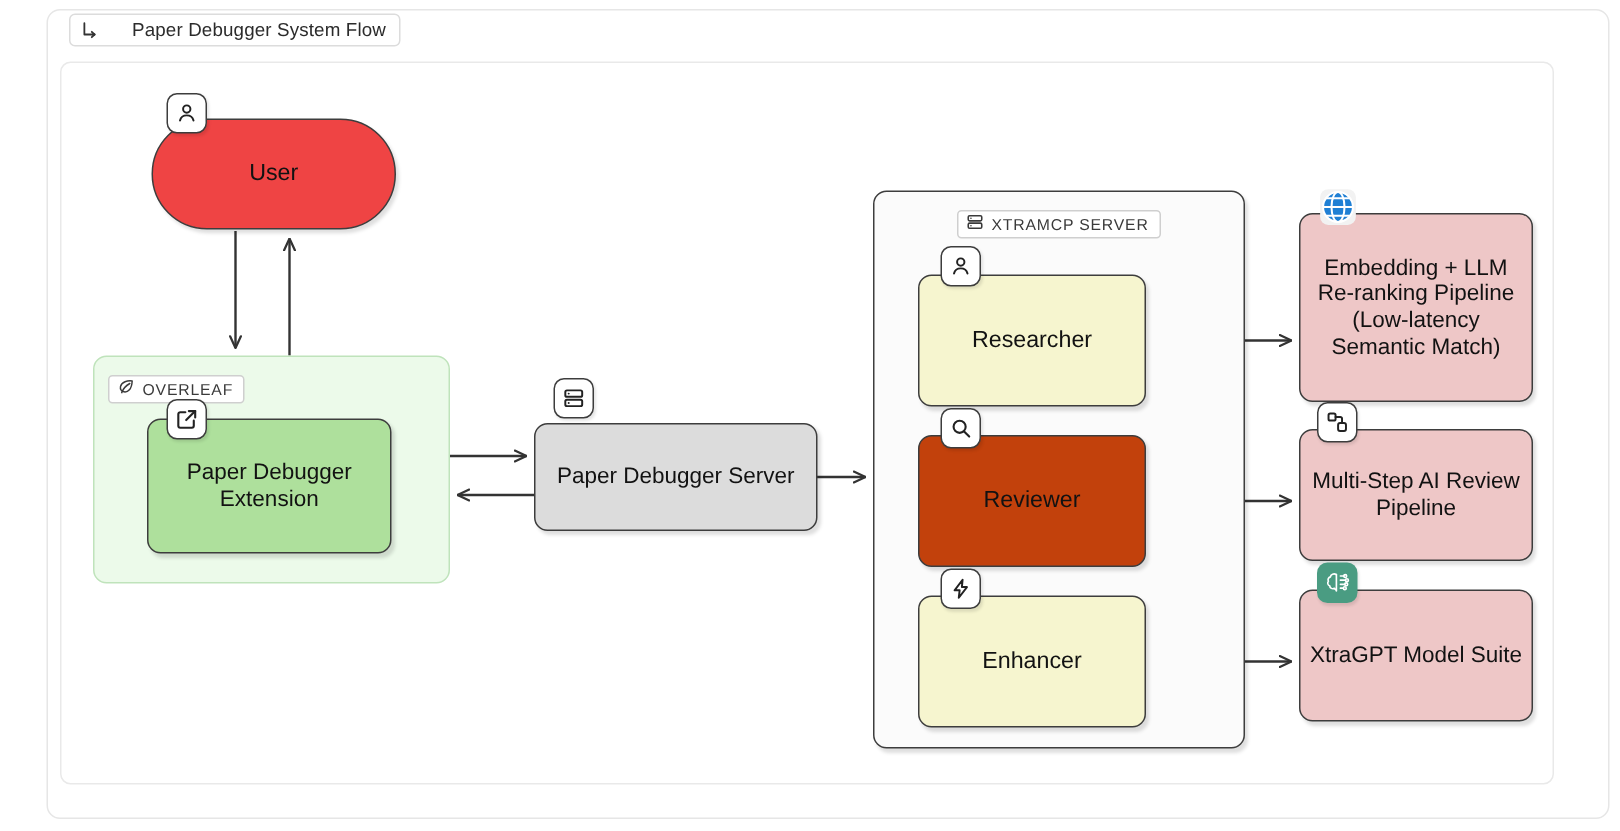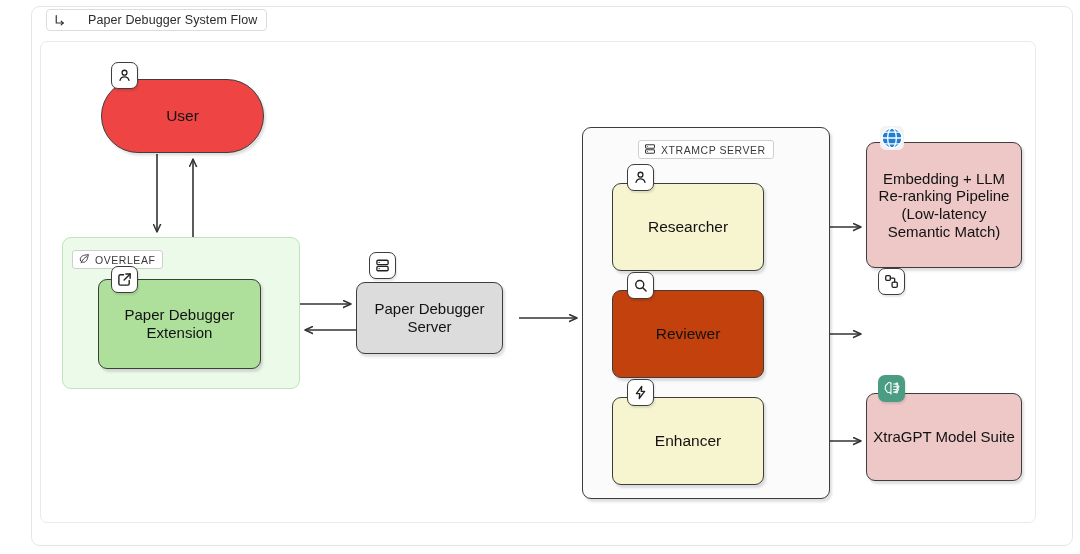--- a/index.html
+++ b/index.html
@@ -145,21 +145,21 @@
     left: 57px; top: 237px;
     width: 163px; height: 90px;
     border-radius: 9px;
     background: #aee09c;
     font-size: 15px;
   }
   #badge-extension { left: 70px; top: 224px; }
 
   #node-server {
     left: 315px; top: 240px;
-    width: 147px; height: 72px;
+    width: 189px; height: 72px;
     border-radius: 9px;
     background: #dcdcdc;
     font-size: 15px;
   }
   #badge-server { left: 328px; top: 210px; }
 
   #group-mcp {
     left: 541px; top: 85px;
     width: 248px; height: 372px;
     background: #fbfbfb;
@@ -367,20 +367,23 @@
         <rect x="1" y="1" width="22" height="22" rx="5" fill="#f2f2f2"></rect>
         <circle cx="12" cy="12" r="9.2" fill="#1f7fd4"></circle>
         <g fill="none" stroke="#ffffff" stroke-width="1.25">
           <circle cx="12" cy="12" r="9.2"></circle>
           <ellipse cx="12" cy="12" rx="4" ry="9.2"></ellipse>
           <path d="M2.8 12h18.4M4.6 6.6h14.8M4.6 17.4h14.8"></path>
         </g>
       </svg>
     </div>
 
+    <div class="node" id="node-review">
+      <span class="txt">Multi-Step AI Review Pipeline</span>
+    </div>
     <div class="badge" id="badge-review">
       <svg width="15" height="15" viewBox="0 0 16 16" fill="none" stroke="#222" stroke-width="1.4" stroke-linecap="round" stroke-linejoin="round">
         <rect x="1.8" y="1.8" width="5" height="5" rx="1.2"></rect>
         <rect x="8.6" y="8.6" width="5.6" height="5.6" rx="1.4"></rect>
         <path d="M6.8 4.3h3.4a1.2 1.2 0 0 1 1.2 1.2v3.1"></path>
       </svg>
     </div>
 
     <div class="node" id="node-xtragpt">
       <span class="txt">XtraGPT Model Suite</span>

